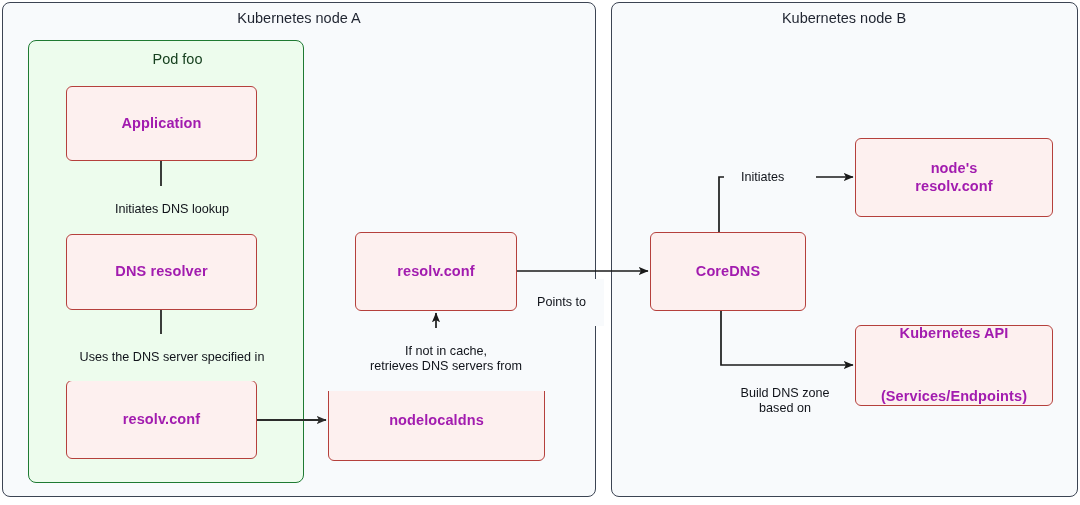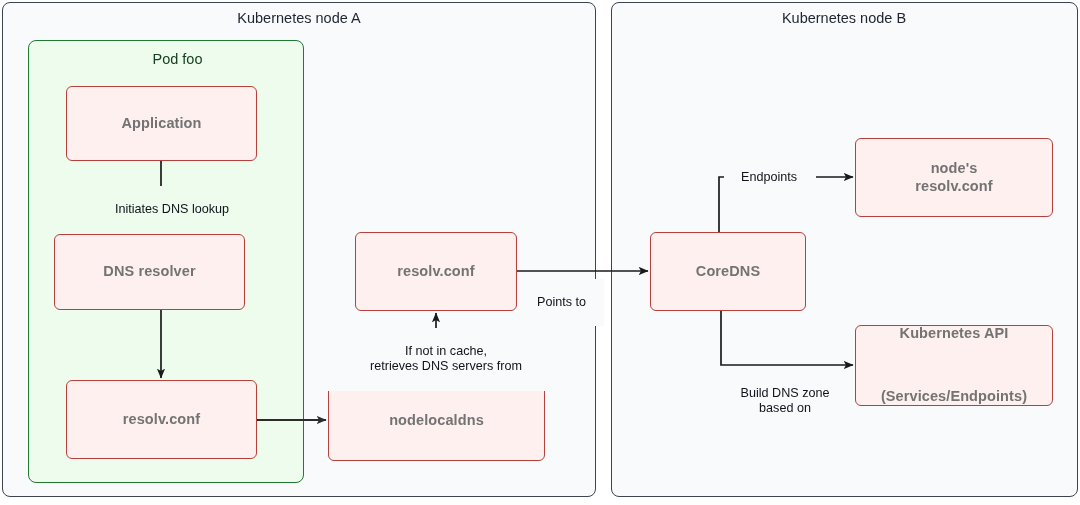--- a/index.html
+++ b/index.html
@@ -41,21 +41,21 @@
   .rbox{
     position:absolute;
     background:#fdf0ef;
     border:1.7px solid #b5403c;
     border-radius:6px;
     box-sizing:border-box;
     display:flex;
     align-items:center;
     justify-content:center;
     text-align:center;
-    color:#737373;
+    color:#a21caf;
     font-weight:bold;
     font-size:14.5px;
     line-height:1.22;
     letter-spacing:.1px;
   }
   .rbox span{display:block;}
 
   .edge-label{
     position:absolute;
     font-size:12.6px;
@@ -109,21 +109,21 @@
 
     <path class="wire" d="M719,232 L719,177 L853,177" marker-end="url(#ah)"></path>
 
     <path class="wire" d="M721,311 L721,365 L853,365" marker-end="url(#ah)"></path>
   </svg>
 
   <div class="rbox" style="left:66px;top:86px;width:191px;height:75px;">
     <span>Application</span>
   </div>
 
-  <div class="rbox" style="left:54px;top:234px;width:191px;height:76px;">
+  <div class="rbox" style="left:66px;top:234px;width:191px;height:76px;">
     <span>DNS resolver</span>
   </div>
 
   <div class="rbox" style="left:66px;top:380px;width:191px;height:79px;">
     <span>resolv.conf</span>
   </div>
 
   <div class="rbox" style="left:355px;top:232px;width:162px;height:79px;">
     <span>resolv.conf</span>
   </div>
@@ -143,32 +143,35 @@
 
   <div class="rbox" style="left:855px;top:325px;width:198px;height:81px;flex-direction:column;gap:45px;">
     <span>Kubernetes API</span>
     <span>(Services/Endpoints)</span>
   </div>
 
   <div class="edge-label ongreen" style="left:56px;top:186px;width:212px;">
     <span>Initiates DNS lookup</span>
   </div>
 
+  <div class="edge-label ongreen" style="left:38px;top:334px;width:248px;">
+    <span>Uses the DNS server specified in</span>
+  </div>
 
   <div class="edge-label onwhite" style="left:326px;top:328px;width:220px;">
     <span>If not in cache,</span>
     <span>retrieves DNS servers from</span>
   </div>
 
   <div class="edge-label onwhite" style="left:520px;top:279px;width:78px;text-align:left;">
     <span>Points to</span>
   </div>
 
   <div class="edge-label onwhite" style="left:724px;top:154px;width:86px;text-align:left;">
-    <span>Endpoints</span>
+    <span>Initiates</span>
   </div>
 
   <div class="edge-label onwhite" style="left:712px;top:370px;width:126px;">
     <span>Build DNS zone</span>
     <span>based on</span>
   </div>
 
 </div>
 
 </body></html>

